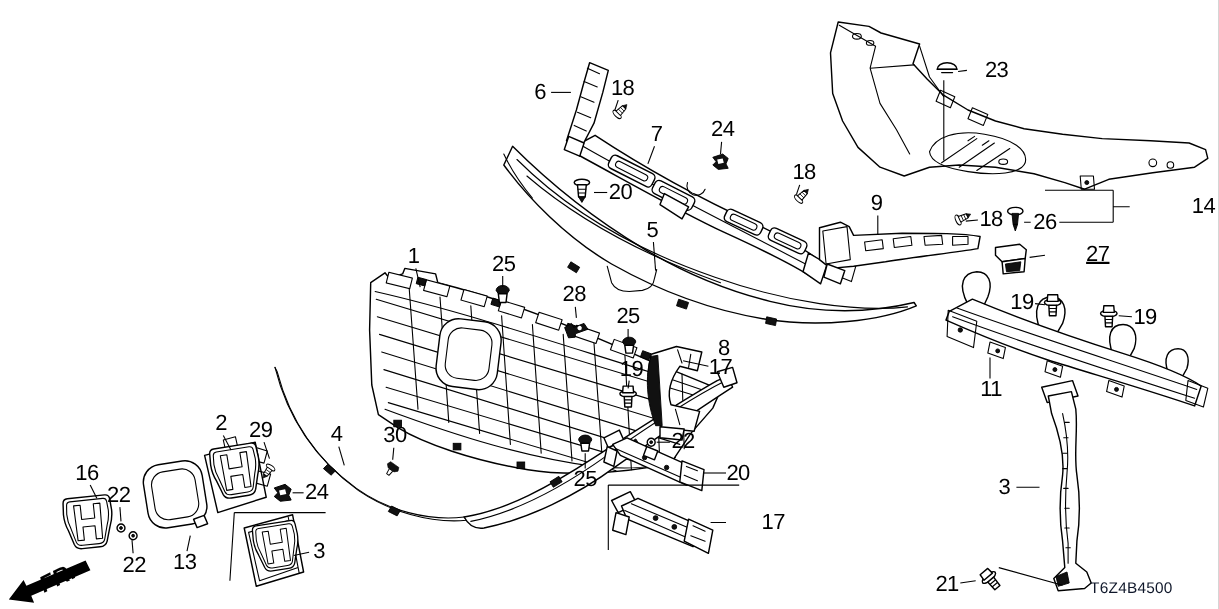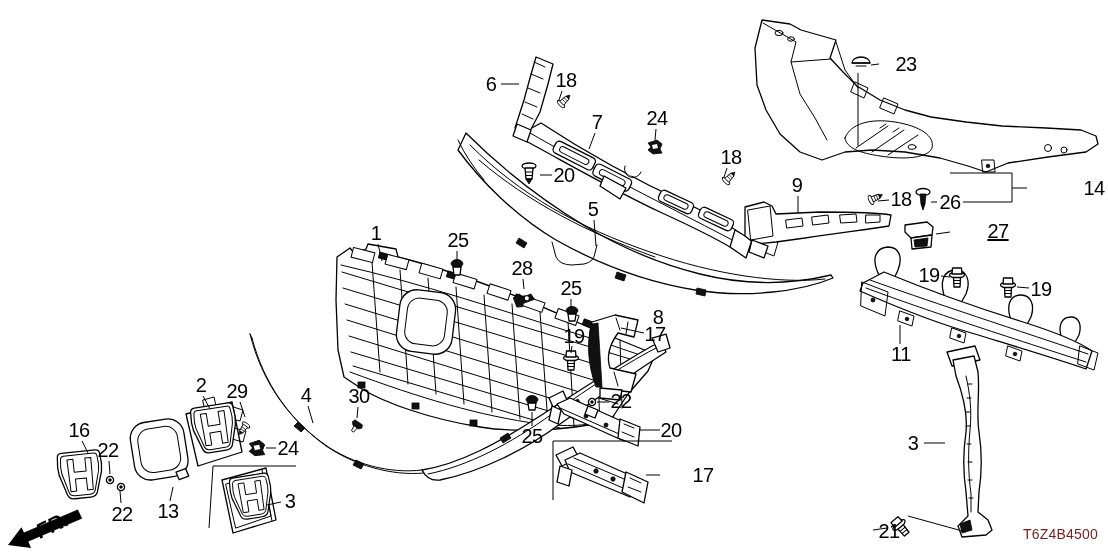--- a/index.html
+++ b/index.html
@@ -3,21 +3,21 @@
 <meta charset="utf-8">
 <style>
   html,body{margin:0;padding:0;background:#888;}
   .stage{position:relative;width:1108px;height:554px;background:#fff;overflow:hidden;
          font-family:"Liberation Sans",sans-serif;}
   svg{position:absolute;left:0;top:0;}
   .callout{position:absolute;transform:translate(-50%,-50%);
            font:20px/1 "Liberation Sans",sans-serif;color:#000;white-space:nowrap;
            letter-spacing:-0.5px;}
   .diagram-code{position:absolute;left:991px;top:526px;font:14px/1.2 "Liberation Sans",sans-serif;
-                color:#7f1d1d;letter-spacing:0.2px;margin-left:32px;}
+                color:#0f172a;letter-spacing:0.2px;}
   .lines{stroke:#000;stroke-width:1;fill:none;}
   .part{stroke:#000;stroke-width:1.3;fill:#fff;stroke-linejoin:round;stroke-linecap:round;}
   .det{stroke:#000;stroke-width:1;fill:none;stroke-linejoin:round;stroke-linecap:round;}
   .dark{fill:#111;stroke:#000;stroke-width:0.8;}
   .fr-text{font:italic bold 21px "Liberation Sans",sans-serif;fill:#000;}
 </style>
 </head>
 <body>
 
 <div class="stage">
@@ -377,21 +377,21 @@
       <div class="callout" style="left: 671px; top: 430px;">20</div>
       <div class="callout" style="left: 79px; top: 430px;">16</div>
       <div class="callout" style="left: 671px; top: 475px; margin-left: 32px;">17</div>
       <div class="callout" style="left: 566px; top: 80px;">18</div>
       <div class="callout" style="left: 731px; top: 157px;">18</div>
       <div class="callout" style="left: 901px; top: 199px;">18</div>
       <div class="callout" style="left: 574px; top: 336px;">19</div>
       <div class="callout" style="left: 929px; top: 275px;">19</div>
       <div class="callout" style="left: 1041px; top: 289px;">19</div>
       <div class="callout" style="left: 564px; top: 175px;">20</div>
-      <div class="callout" style="left: 861px; top: 531px; margin-left: 28px;">21</div>
+      <div class="callout" style="left: 861px; top: 531px;">21</div>
       <div class="callout" style="left: 108px; top: 450px;">22</div>
       <div class="callout" style="left: 122px; top: 514px;">22</div>
       <div class="callout" style="left: 621px; top: 401px;">22</div>
       <div class="callout" style="left: 891px; top: 64px; margin-left: 15px;">23</div>
       <div class="callout" style="left: 657px; top: 118px;">24</div>
       <div class="callout" style="left: 288px; top: 448px;">24</div>
       <div class="callout" style="left: 458px; top: 240px;">25</div>
       <div class="callout" style="left: 571px; top: 288px;">25</div>
       <div class="callout" style="left: 532px; top: 436px;">25</div>
       <div class="callout" style="left: 950px; top: 202px;">26</div>

